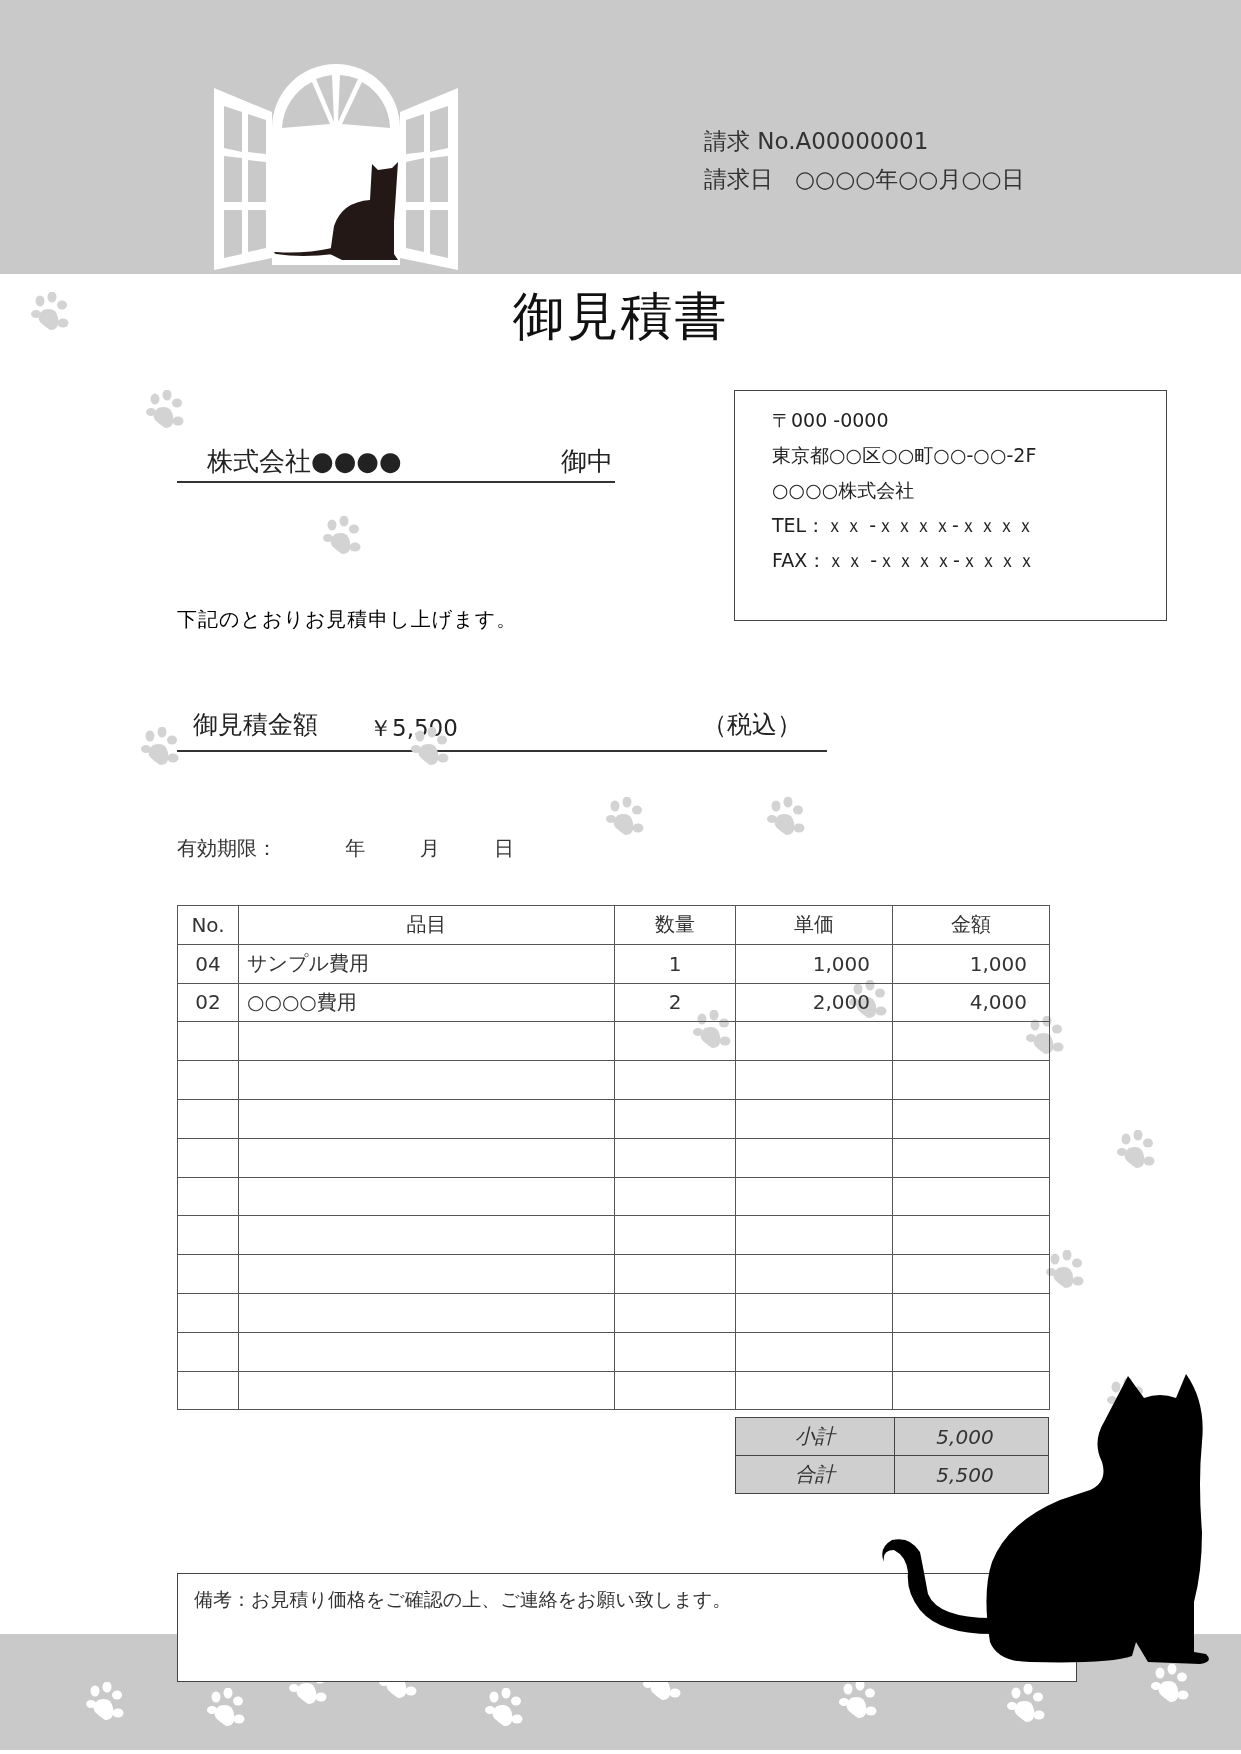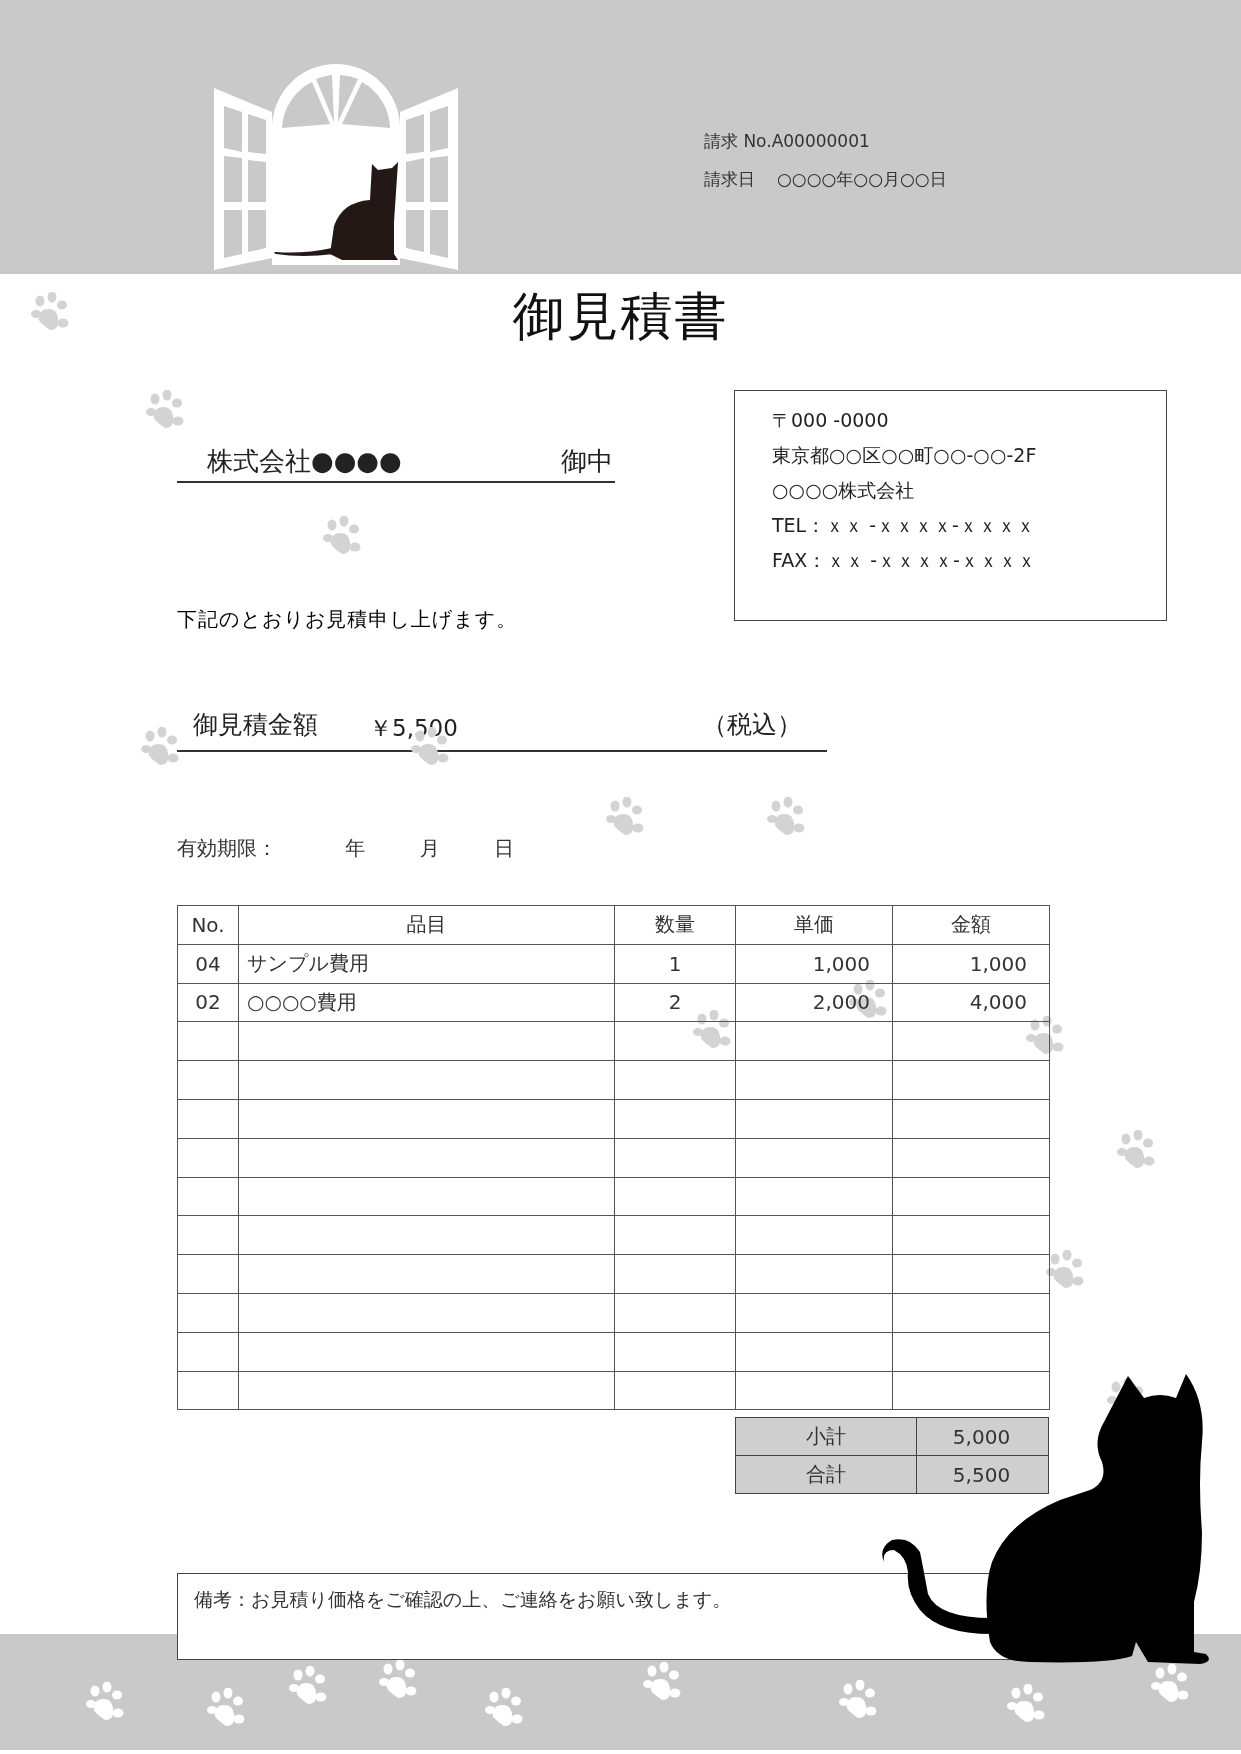--- a/index.html
+++ b/index.html
@@ -1,21 +1,21 @@
 <!DOCTYPE html>
 <html><head>
 <meta charset="utf-8">
 <style>
   html, body { margin: 0; padding: 0; background: #ffffff; }
   body { width: 1241px; height: 1754px; position: relative; overflow: hidden;
          font-family: "DejaVu Sans", "Liberation Sans", sans-serif; color: #222; }
   .abs { position: absolute; }
   .band-top { left: 0; top: 0; width: 1241px; height: 274px; background: #c8c9c8; }
   .band-bottom { left: 0; top: 1634px; width: 1241px; height: 116px; background: #c8c9c8; }
-  .invoice-meta { left: 704px; top: 122px; font-size: 17px; line-height: 38px; color: #333; }
+  .invoice-meta { left: 704px; top: 122px; font-size: 23px; line-height: 38px; color: #333; }
   .invoice-meta .row span + span { margin-left: 22px; }
   .title { left: 0; width: 1241px; top: 282px; text-align: center; font-size: 52px; letter-spacing: 2px; color: #111; font-weight: 300; }
   .recipient { left: 177px; top: 441px; width: 438px; height: 40px; border-bottom: 2px solid #333; font-size: 26px; }
   .recipient .name { position: absolute; left: 30px; top: 3px; }
   .recipient .honorific { position: absolute; right: 2px; top: 3px; }
   .intro { left: 177px; top: 606px; font-size: 20px; letter-spacing: 1px; color: #000000; }
   .sender-box { left: 734px; top: 390px; width: 433px; height: 231px; border: 1.5px solid #444; box-sizing: border-box; }
   .sender-box .lines { position: absolute; left: 37px; top: 12px; font-size: 19px; line-height: 35px; color: #222; }
   .amount { left: 177px; top: 705px; width: 650px; height: 45px; border-bottom: 2px solid #333; font-size: 25px; }
   .amount .label { position: absolute; left: 16px; top: 3px; }
@@ -24,24 +24,24 @@
   .validity { left: 177px; top: 835px; font-size: 20px; color: #333; }
   .validity span { display: inline-block; }
   table.items { position: absolute; left: 177px; top: 905px; border-collapse: collapse; table-layout: fixed; width: 872px; font-size: 20px; color: #333; }
   table.items td, table.items th { border: 1.5px solid #555; height: 37.8px; padding: 0 8px; font-weight: normal; }
   table.items th { text-align: center; }
   .c-no { width: 44px; text-align: center; }
   .c-item { text-align: left; }
   .c-qty { text-align: center; }
   .c-num { text-align: right; padding-right: 22px !important; }
   table.summary { position: absolute; left: 735px; top: 1417px; border-collapse: collapse; table-layout: fixed; width: 314px; font-size: 20px; color: #333; }
-  table.summary td { border: 1.5px solid #444; background: #d0cfd0; height: 37px; padding: 0 20px; }
+  table.summary td { border: 1.5px solid #444; background: #d0cfd0; height: 37px; padding: 0 9px; font-style: italic; }
   table.summary td.lbl { width: 140px; text-align: center; }
   table.summary td.val { text-align: center; padding-right: 22px; margin-left: 17px; }
-  .remarks { left: 177px; top: 1573px; width: 900px; height: 87px; border: 1.5px solid #444; background: #fff; box-sizing: border-box; }
+  .remarks { left: 177px; top: 1573px; width: 900px; height: 109px; border: 1.5px solid #444; background: #fff; box-sizing: border-box; }
   .remarks .txt { position: absolute; left: 16px; top: 13px; font-size: 19px; color: #333; }
   .paw { position: absolute; }
   svg { display: block; }
 </style>
 </head>
 <body>
 
 <div class="abs band-top"></div>
 <div class="abs band-bottom"></div>
 

